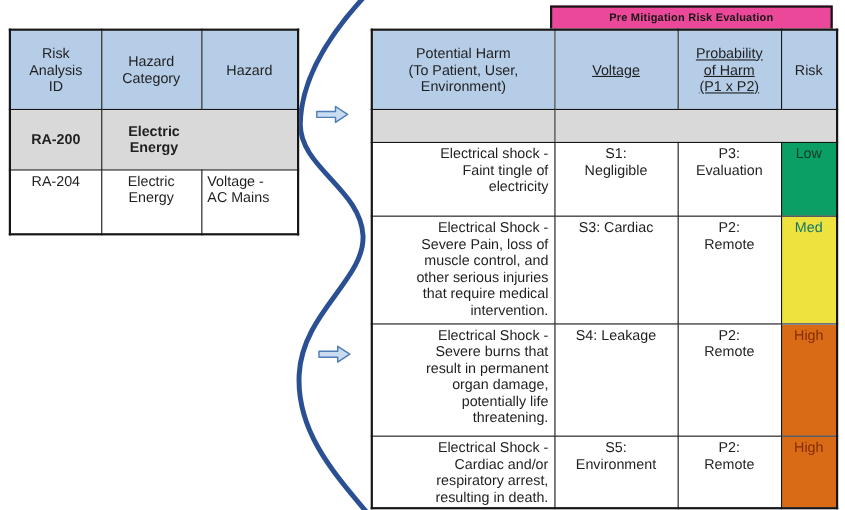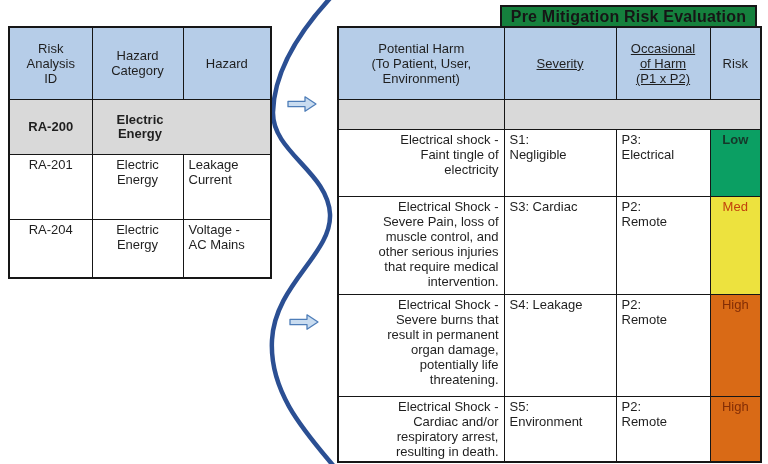--- a/index.html
+++ b/index.html
@@ -3,43 +3,43 @@
 <meta charset="utf-8">
 <style>
   html,body{margin:0;padding:0;background:#ffffff;}
   .canvas{
     position:relative;width:768px;height:464px;background:#ffffff;overflow:hidden;
     font-family:"Liberation Sans","DejaVu Sans",sans-serif;color:#1f1f1f;
   }
   .decor{position:absolute;left:0;top:0;width:768px;height:464px;pointer-events:none;}
   .banner{
     position:absolute;left:500px;top:5px;width:257px;height:23px;
-    box-sizing:border-box;border:2px solid #161616;background:#15803d;
+    box-sizing:border-box;border:2px solid #161616;background:#ec4899;
     display:flex;align-items:center;justify-content:center;
-    font-size:16px;font-weight:bold;color:#161616;letter-spacing:.2px;
+    font-size:10px;font-weight:bold;color:#161616;letter-spacing:.2px;
   }
   table.tbl{
     position:absolute;border-collapse:collapse;table-layout:fixed;background:#ffffff;
     border:2px solid #161616;
   }
   table.tbl td,table.tbl th{
     border:1.5px solid #161616;box-sizing:border-box;
     font-size:13px;line-height:1.16;padding:2px 5px;
     white-space:pre-line;overflow:hidden;color:#1f1f1f;font-weight:normal;
   }
   .left-tbl{left:8px;top:26px;}
   .right-tbl{left:337px;top:26px;}
   .hdr th{background:#b6cde8;vertical-align:middle;text-align:center;}
   .u{text-decoration:underline;}
   .spacer td{background:#d9d9d9;}
   td.c-id{text-align:center;vertical-align:top;}
   td.c-cat{text-align:center;vertical-align:top;}
   td.c-haz{text-align:left;vertical-align:top;}
   td.c-harm{text-align:right;vertical-align:top;}
-  td.c-sev,td.c-prob{text-align:left;vertical-align:top;}
+  td.c-sev,td.c-prob{text-align:center;vertical-align:top;}
   td.c-risk{text-align:center;vertical-align:top;font-weight:bold;}
   tr.group td{background:#d9d9d9;font-weight:bold;vertical-align:middle;text-align:center;padding:0 2px;line-height:1.05;}
   .group-cat{width:91px;text-align:center;white-space:pre-line;}
 </style>
 </head>
 <body>
 
 <div class="canvas">
 
   <svg class="decor" viewBox="0 0 768 464">
@@ -65,27 +65,20 @@
 Category</th>
       <th>Hazard</th>
     </tr>
     <tr class="group" style="height:30px">
       <td class="c-id">RA-200</td>
       <td colspan="2">
         <div class="group-cat">Electric
 Energy</div>
       </td>
     </tr>
-    <tr style="height:65px">
-      <td class="c-id">RA-201</td>
-      <td class="c-cat">Electric
-Energy</td>
-      <td class="c-haz">Leakage
-Current</td>
-    </tr>
     <tr style="height:58px">
       <td class="c-id">RA-204</td>
       <td class="c-cat">Electric
 Energy</td>
       <td class="c-haz">Voltage -
 AC Mains</td>
     </tr>
   </tbody>
     </table>
 
@@ -94,51 +87,51 @@
         <col style="width:166px">
         <col style="width:112px">
         <col style="width:94px">
         <col style="width:51px">
       </colgroup>
     <tbody>
         <tr class="hdr" style="height:72px">
       <th>Potential Harm
 (To Patient, User,
 Environment)</th>
-      <th class="u">Severity</th>
-      <th class="u">Occasional
+      <th class="u">Voltage</th>
+      <th class="u">Probability
 of Harm
 (P1 x P2)</th>
       <th>Risk</th>
     </tr>
     <tr class="spacer" style="height:30px">
       <td></td>
       <td colspan="3"></td>
     </tr>
     <tr style="height:67px">
       <td class="c-harm">Electrical shock -
 Faint tingle of
 electricity</td>
       <td class="c-sev">S1:
 Negligible</td>
       <td class="c-prob">P3:
-Electrical</td>
-      <td class="c-risk" style="background-color: rgb(11, 159, 99); color: rgb(22, 56, 42); font-weight: bold;">Low</td>
+Evaluation</td>
+      <td class="c-risk" style="background-color: rgb(11, 159, 99); color: rgb(22, 56, 42);">Low</td>
     </tr>
     <tr style="height:98px">
       <td class="c-harm">Electrical Shock -
 Severe Pain, loss of
 muscle control, and
 other serious injuries
 that require medical
 intervention.</td>
       <td class="c-sev">S3: Cardiac</td>
       <td class="c-prob">P2:
 Remote</td>
-      <td class="c-risk" style="background-color: rgb(237, 226, 62); color: #c2410c;">Med</td>
+      <td class="c-risk" style="background-color: rgb(237, 226, 62); color: #0f766e;">Med</td>
     </tr>
     <tr style="height:102px">
       <td class="c-harm">Electrical Shock -
 Severe burns that
 result in permanent
 organ damage,
 potentially life
 threatening.</td>
       <td class="c-sev">S4: Leakage</td>
       <td class="c-prob">P2:

